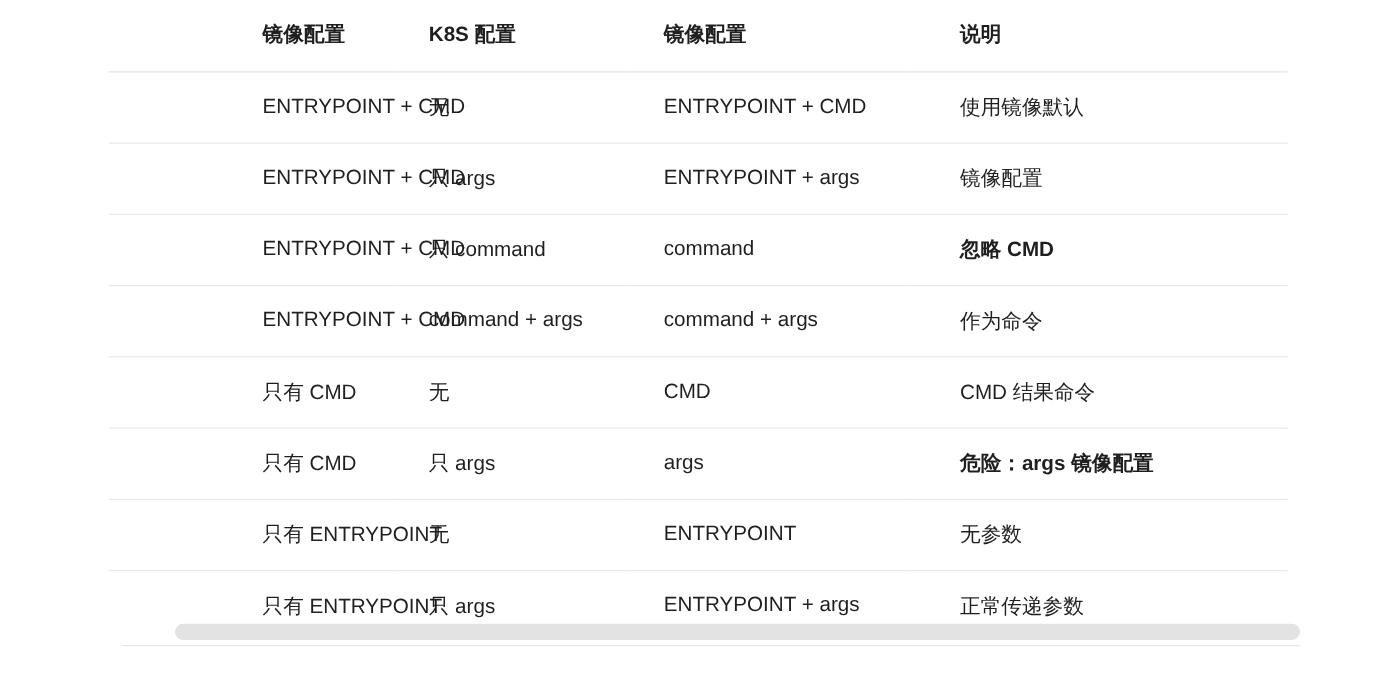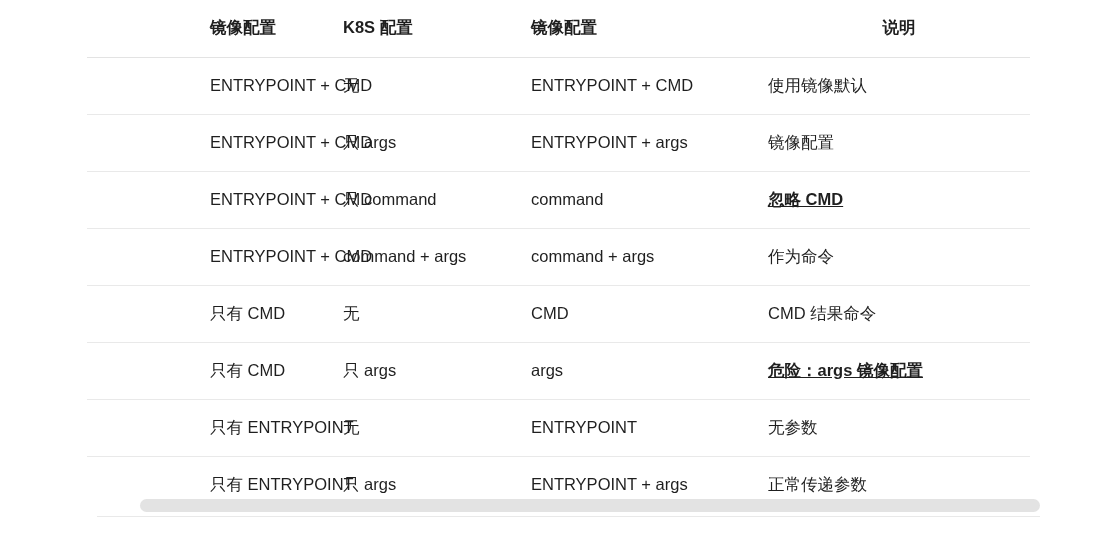--- a/index.html
+++ b/index.html
@@ -45,40 +45,40 @@
     padding: 0 0 0 123px;
     height: 57px;
     vertical-align: middle;
     border-bottom: 1px solid #e3e3e3;
     box-sizing: border-box;
     white-space: nowrap;
   }
   thead th.h1 { padding-left: 123px; }
   thead th.h2 { padding-left: 28px; }
   thead th.h3 { padding-left: 28px; }
-  thead th.h4 { padding-left: 39px; text-align: center; }
+  thead th.h4 { padding-left: 39px; }
 
   tbody td {
     text-align: left;
     height: 57px;
     vertical-align: middle;
     border-bottom: 1px solid #e9e9e9;
     box-sizing: border-box;
     font-size: 16.5px;
     font-weight: normal;
     color: #1f1f1f;
     white-space: nowrap;
     padding: 0;
   }
   tbody td.c1 { padding-left: 123px; }
   tbody td.c2 { padding-left: 28px; }
   tbody td.c3 { padding-left: 28px; }
   tbody td.c4 { padding-left: 39px; }
 
-  tbody td.strong { font-weight: bold; text-decoration: underline; }
+  tbody td.strong { font-weight: bold; }
 
   
   tbody tr:last-child td { border-bottom: none; }
 
   #scrollbar-track {
     position: absolute;
     left: 97px;
     top: 497px;
     width: 943px;
     height: 16px;

